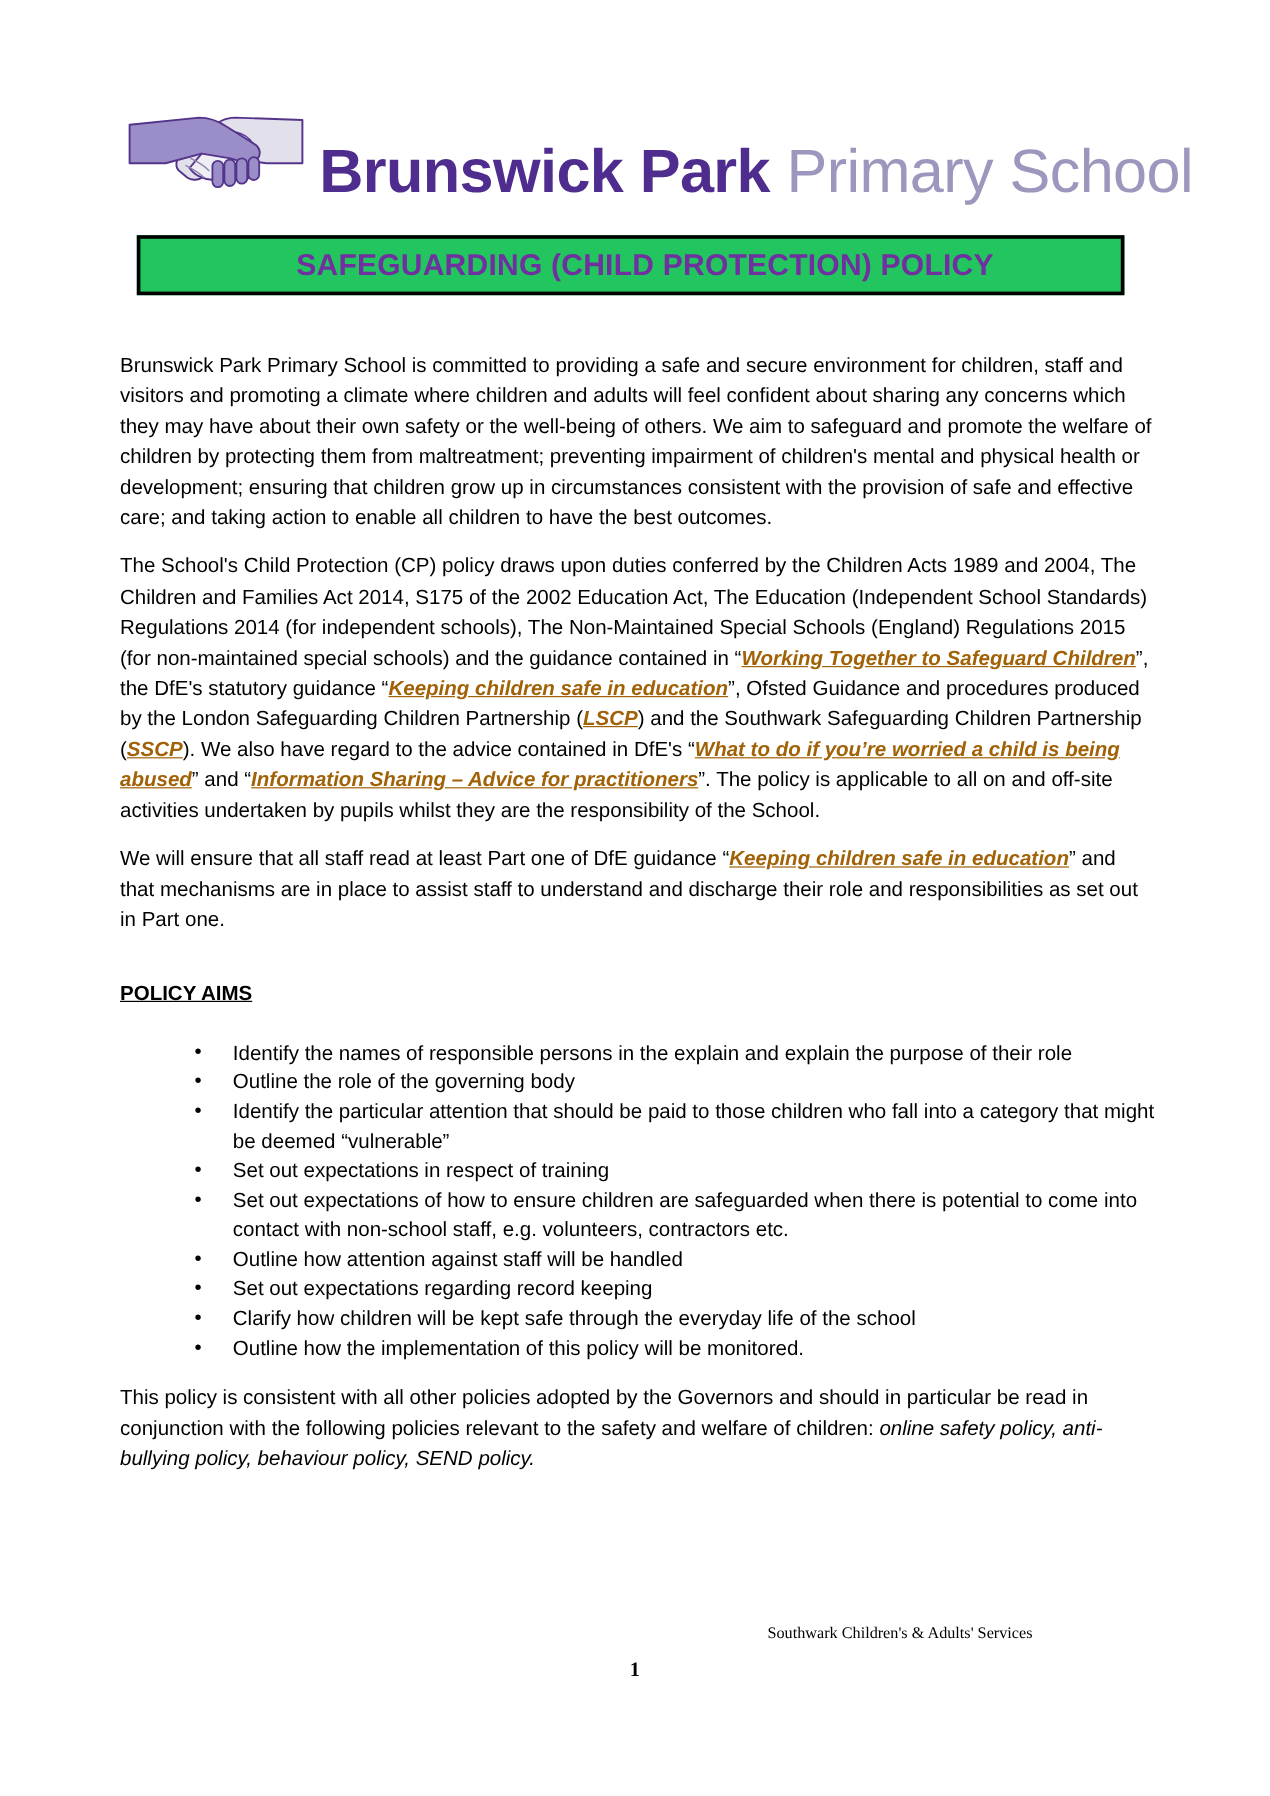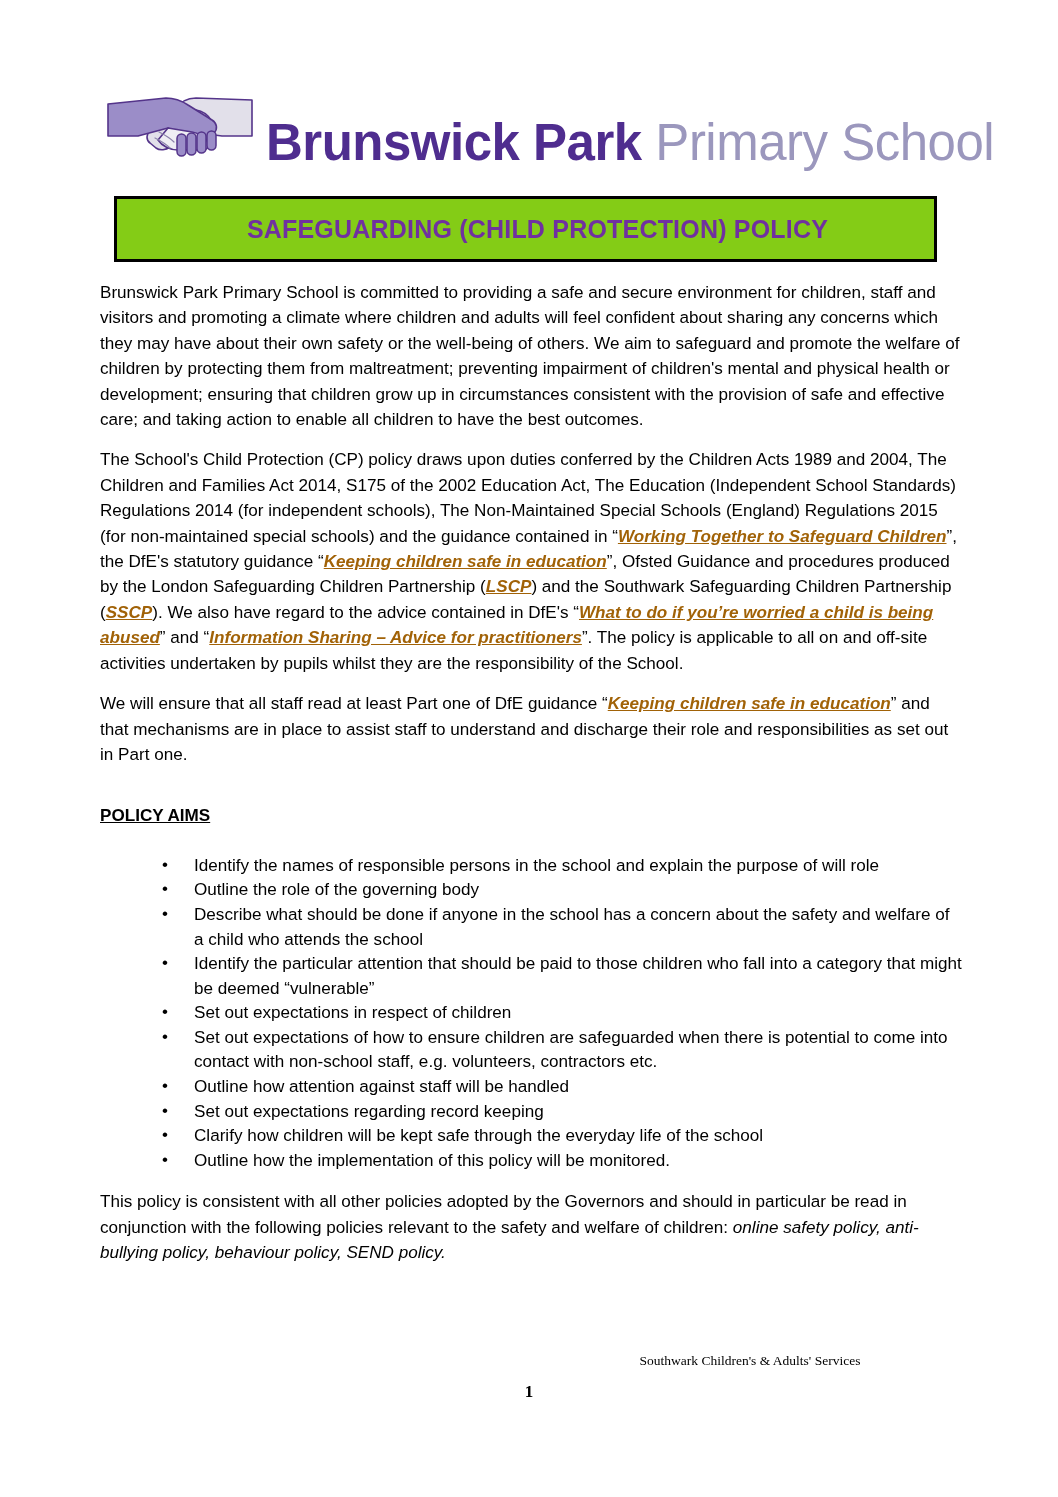--- a/index.html
+++ b/index.html
@@ -54,42 +54,42 @@
     color: #9b97bd;
     font-weight: 400;
   }
 
   
   .title-box {
     position: absolute;
     left: 114px;
     top: 196px;
     width: 823px;
-    height: 66px;
+    height: 50px;
     border: 3px solid #000000;
-    background: #84cc16;
+    background: #22c55e;
     box-sizing: border-box;
     display: flex;
     align-items: center;
     justify-content: center;
     padding-left: 24px;
   }
   .title-text {
     color: #7030a0;
     font-weight: 700;
     font-size: 25px;
     letter-spacing: 0.2px;
     text-align: center;
   }
 
   
   .body-col {
     position: absolute;
     left: 100px;
-    top: 280px;
+    top: 292px;
     width: 862px;
   }
   p.para {
     margin: 0 0 15px 0;
     font-size: 17.1px;
     line-height: 25.4px;
     text-align: left;
     color: #000000;
   }
   p.para:last-child { margin-bottom: 0; }
@@ -203,25 +203,24 @@
     <p class="para"><span>The School's Child Protection (CP) policy draws upon duties conferred by the Children Acts 1989 and 2004, The Children and Families Act 2014, S175 of the 2002 Education Act, The Education (Independent School Standards) Regulations 2014 (for independent schools), The Non-Maintained Special Schools (England) Regulations 2015 (for non-maintained special schools) and the guidance contained in “</span><a class="doclink" href="#">Working Together to Safeguard Children</a><span>”, the DfE's statutory guidance “</span><a class="doclink" href="#">Keeping children safe in education</a><span>”, Ofsted Guidance and procedures produced by the London Safeguarding Children Partnership (</span><a class="doclink" href="#">LSCP</a><span>) and the Southwark Safeguarding Children Partnership (</span><a class="doclink" href="#">SSCP</a><span>). We also have regard to the advice contained in DfE's “</span><a class="doclink" href="#">What to do if you’re worried a child is being abused</a><span>” and “</span><a class="doclink" href="#">Information Sharing – Advice for practitioners</a><span>”. The policy is applicable to all on and off-site activities undertaken by pupils whilst they are the responsibility of the School.</span></p>
 
     <p class="para"><span>We will ensure that all staff read at least Part one of DfE guidance “</span><a class="doclink" href="#">Keeping children safe in education</a><span>” and that mechanisms are in place to assist staff to understand and discharge their role and responsibilities as set out in Part one.</span></p>
 
     <div class="head-wrap">
       <h2 class="section-head">POLICY AIMS</h2>
     </div>
 
 
     <ul class="aims">
-      <li>Identify the names of responsible persons in the school and explain the purpose of will role</li>
+      <li>Identify the names of responsible persons in the explain and explain the purpose of their role</li>
       <li>Outline the role of the governing body</li>
-      <li>Describe what should be done if anyone in the school has a concern about the safety and welfare of a child who attends the school</li>
       <li>Identify the particular attention that should be paid to those children who fall into a category that might be deemed “vulnerable”</li>
-      <li>Set out expectations in respect of children</li>
+      <li>Set out expectations in respect of training</li>
       <li>Set out expectations of how to ensure children are safeguarded when there is potential to come into contact with non-school staff, e.g. volunteers, contractors etc.</li>
       <li>Outline how attention against staff will be handled</li>
       <li>Set out expectations regarding record keeping</li>
       <li>Clarify how children will be kept safe through the everyday life of the school</li>
       <li>Outline how the implementation of this policy will be monitored.</li>
     </ul>
 
     <p class="para"><span>This policy is consistent with all other policies adopted by the Governors and should in particular be read in conjunction with the following policies relevant to the safety and welfare of children: </span><span class="ital">online safety policy, anti-bullying policy, behaviour policy, SEND policy.</span></p>
 
   </div>

